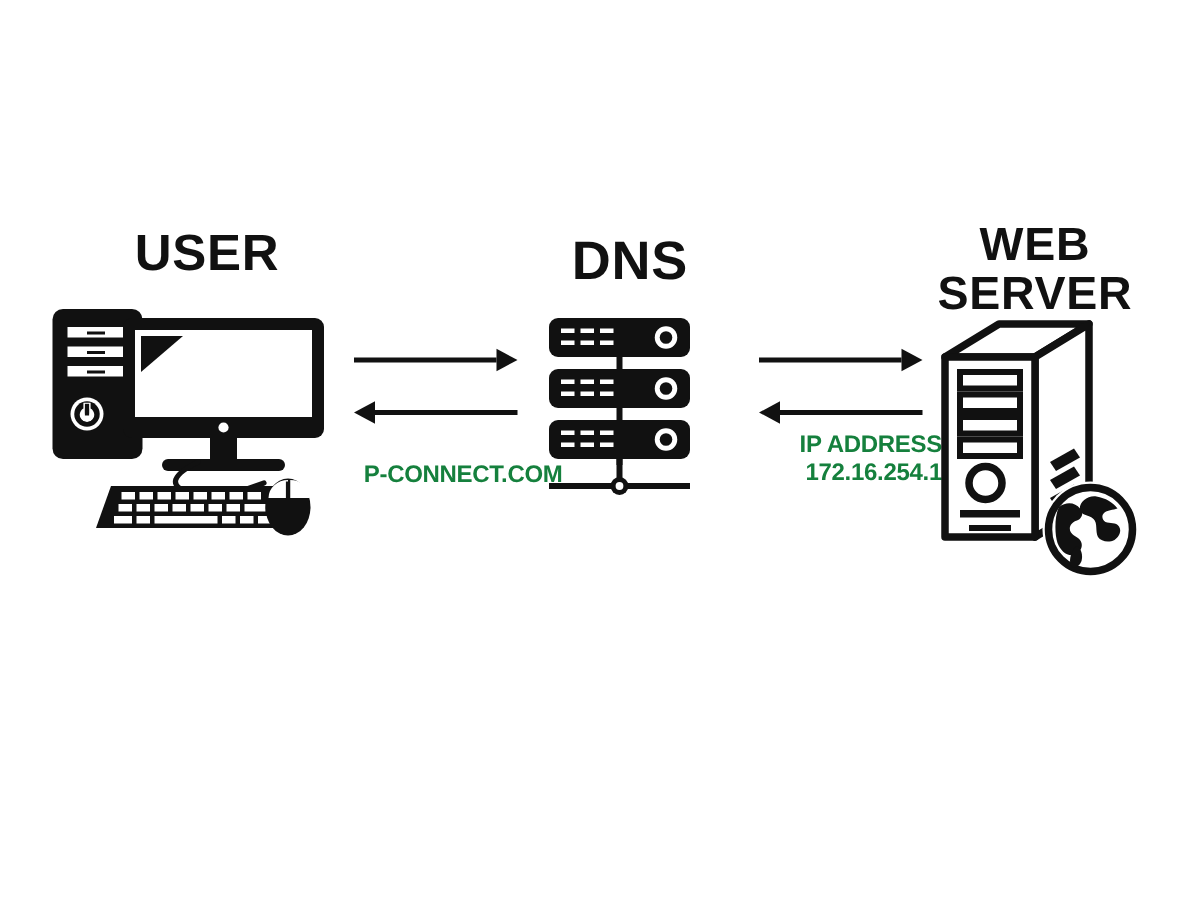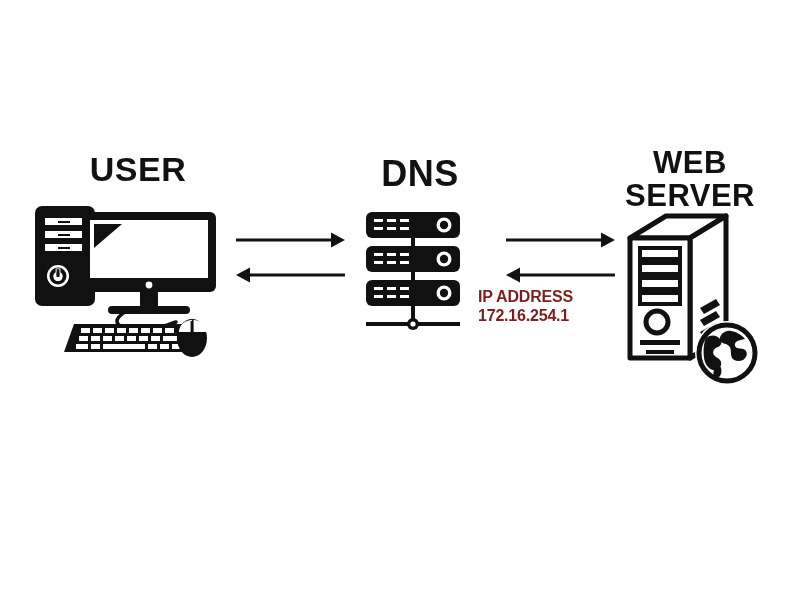--- a/index.html
+++ b/index.html
@@ -48,22 +48,22 @@
     left: 590px;
     top: 110px;
     width: 200px;
     font-size: 31px;
     margin-top: 37px;
   }
   .edge-label {
     position: absolute;
     font-family: "Liberation Sans", sans-serif;
     font-weight: bold;
-    color: #7f1d1d;
-    text-align: left;
+    color: #15803d;
+    text-align: right;
     line-height: 1.18;
     white-space: pre-line;
     user-select: none;
   }
   #label-domain {
     left: 195px;
     top: 308px;
     width: 180px;
     font-size: 16px;
     letter-spacing: -0.2px;
@@ -179,20 +179,21 @@
         </g>
 
         <g>
           <line x1="113" y1="47" x2="18" y2="47" stroke-width="3.2"></line>
           <path d="M18,39.5 L4,47 L18,54.5 z" stroke="none"></path>
         </g>
       </g>
     </svg>
   </div>
 
+  <div class="edge-label" id="label-domain">P-CONNECT.COM</div>
 
   <div class="icon-box" id="icon-dns">
     <svg width="110" height="125" viewBox="0 0 110 125" xmlns="http://www.w3.org/2000/svg">
       <g>
 
         <line x1="55" y1="28" x2="55" y2="100" stroke="#111111" stroke-width="4"></line>
 
         <g>
           <rect x="8" y="2" width="94" height="26" rx="6" fill="#111111"></rect>
           <g fill="#ffffff">

